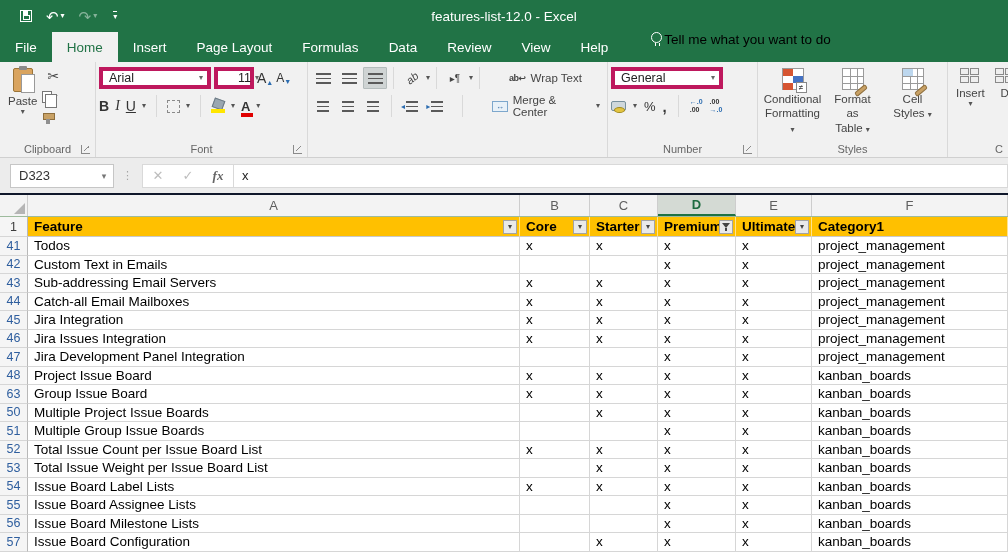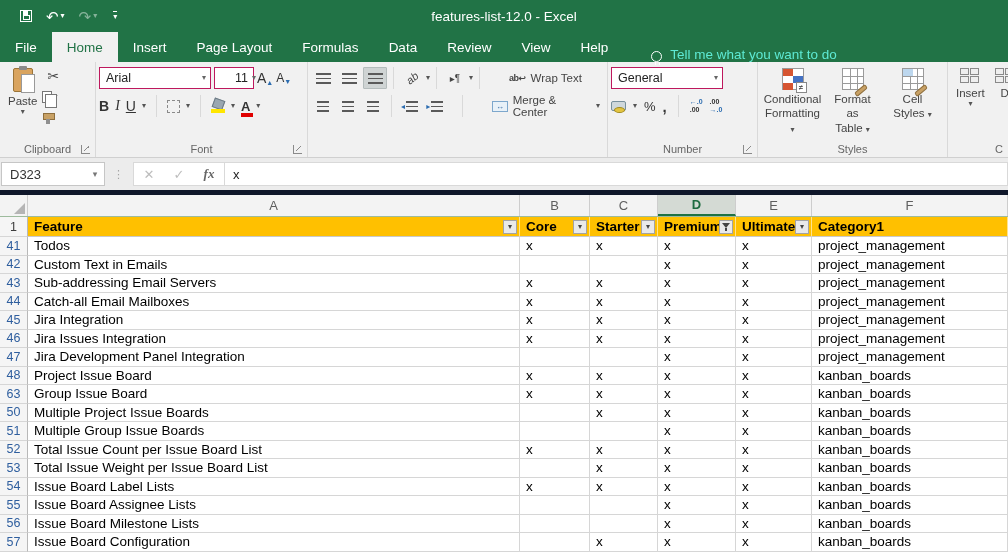--- a/index.html
+++ b/index.html
@@ -15,21 +15,21 @@
   .save-glyph { width:12px; height:12px; border:1.5px solid #fff; position:relative; display:inline-block; }
   .save-glyph::before { content:""; position:absolute; top:0; left:2px; width:5px; height:4px; background:#fff; }
   .save-glyph::after { content:""; position:absolute; bottom:1px; left:2px; width:5px; height:3px; border:1px solid #fff; }
   .qat-custom { border-top:1.5px solid #fff; font-size:8px; padding-top:1px; margin-left:2px; }
   .win-title { position:absolute; left:0; right:0; text-align:center; font-size:13.5px; color:#fff; pointer-events:none; }
 
   
   .menubar { height:30px; background:#217346; display:flex; align-items:stretch; }
   .mtab { color:#fff; font-size:13.5px; padding:0 15px; display:flex; align-items:center; cursor:default; }
   .mtab.active { background:#f1f1f1; color:#217346; }
-  .tellme { display:flex; align-items:flex-end; gap:8px; color:#5eead4; font-size:13.5px; margin-left:28px; }
+  .tellme { display:flex; align-items:flex-start; gap:2px; color:#000000; font-size:13.5px; margin-left:28px; }
   .bulb { width:11px; height:11px; border:1.4px solid #fff; border-radius:50%; position:relative; display:inline-block; }
   .bulb::after { content:""; position:absolute; left:3px; top:10px; width:3px; height:3px; border-left:1.4px solid #fff; border-right:1.4px solid #fff; }
 
   
   .ribbon { height:96px; background:#f1f1f1; border-bottom:1px solid #d0d0d0; display:flex; overflow:hidden; }
   .rgroup { display:flex; flex-direction:column; border-right:1px solid #d9d9d9; position:relative; padding:3px 3px 0 3px; flex-shrink:0; }
   .rgroup-body { flex:1; display:flex; }
   .rgroup-label { height:17px; font-size:11px; color:#666; display:flex; align-items:center; justify-content:center; position:relative; }
   .launcher { position:absolute; right:2px; bottom:3px; width:9px; height:9px; border-left:1px solid #8a8a8a; border-bottom:1px solid #8a8a8a; }
   .launcher::after { content:""; position:absolute; right:1px; top:1px; width:5px; height:5px; background:linear-gradient(135deg,transparent 45%,#8a8a8a 45%,#8a8a8a 60%,transparent 60%); }
@@ -46,21 +46,21 @@
   .mini-row { display:flex; align-items:center; gap:1px; height:18px; }
   .copy-ico { width:10px; height:12px; border:1px solid #777; background:#fff; position:relative; }
   .copy-ico::after { content:""; position:absolute; left:2px; top:2px; width:10px; height:12px; border:1px solid #777; background:#fff; }
   .painter-ico { width:12px; height:12px; position:relative; }
   .painter-ico::before { content:""; position:absolute; left:1px; top:1px; width:10px; height:5px; background:#c8a165; border:1px solid #8f6f3d; }
   .painter-ico::after { content:""; position:absolute; left:4px; top:7px; width:4px; height:5px; background:#8f8f8f; }
 
   
   .font-row1 { display:flex; align-items:center; gap:3px; height:26px; }
   .font-row2 { display:flex; align-items:center; gap:6px; height:26px; margin-top:2px; }
-  .combo { background:#fff; border:1px solid #be185d; height:22px; display:flex; align-items:center; font-size:12.5px; color:#222; padding-left:6px; justify-content:space-between; }
+  .combo { background:#fff; border:4px solid #be185d; height:22px; display:flex; align-items:center; font-size:12.5px; color:#222; padding-left:6px; justify-content:space-between; }
   .combo .caret { padding:0 4px; color:#666; }
   .fname { width:112px; }
   .fsize { width:40px;padding-left:20px; }
   .fontbtn { font-size:14px; color:#333; display:flex; align-items:flex-end; }
   .bld { font-weight:bold; }
   .itl { font-style:italic; font-family:"Liberation Serif",serif; }
   .und { text-decoration:underline; }
   .grow { position:relative; font-size:14px; }
   .grow sup { font-size:7px; color:#2b6cb0; }
   .border-ico { width:13px; height:13px; border:1px dashed #8a8a8a; }
@@ -107,21 +107,21 @@
       position:relative; }
   .grid-ico.blue-cell::before { content:""; position:absolute; left:0; top:0; width:10px; height:7px; background:#bdd7ee; }
   .brush { position:absolute; right:-5px; bottom:-4px; width:14px; height:5px; background:#c8a165; border:1px solid #8f6f3d; transform:rotate(-40deg); border-radius:2px; }
 
   
   .insert-ico { width:20px; height:16px; display:grid; grid-template-columns:9px 9px; grid-template-rows:7px 7px; gap:1px; }
   .insert-ico span { border:1px solid #8a8a8a; background:#efefef; }
   .cells-partial { overflow:hidden; }
 
   
-  .fbar { height:37px; background:#ececec; border-bottom:5px solid #0f172a; display:flex; align-items:center; padding-left:1px; }
+  .fbar { height:37px; background:#ececec; border-bottom:2px solid #0f172a; display:flex; align-items:center; padding-left:10px; }
   .namebox { width:104px; height:24px; background:#fff; border:1px solid #c6c6c6; display:flex; align-items:center; font-size:13px; color:#333; }
   .namebox .nb-text { flex:1; padding-left:8px; }
   .namebox .nb-caret { width:18px; text-align:center; color:#777; font-size:9px; }
   .fbar-dots { color:#a5a5a5; font-size:11px; margin:0 8px; letter-spacing:1px; }
   .fbtns { display:flex; align-items:center; background:#fff; border:1px solid #d9d9d9; height:24px; }
   .fbtn { width:30px; text-align:center; font-size:13px; color:#bdbdbd; }
   .fbtn.fx { color:#666; font-family:"Liberation Serif",serif; font-style:italic; font-weight:bold; }
   .finput { flex:1; height:24px; background:#fff; border:1px solid #d9d9d9; border-left:none; display:flex; align-items:center; font-size:13px; color:#222; padding-left:8px; }
 
   

